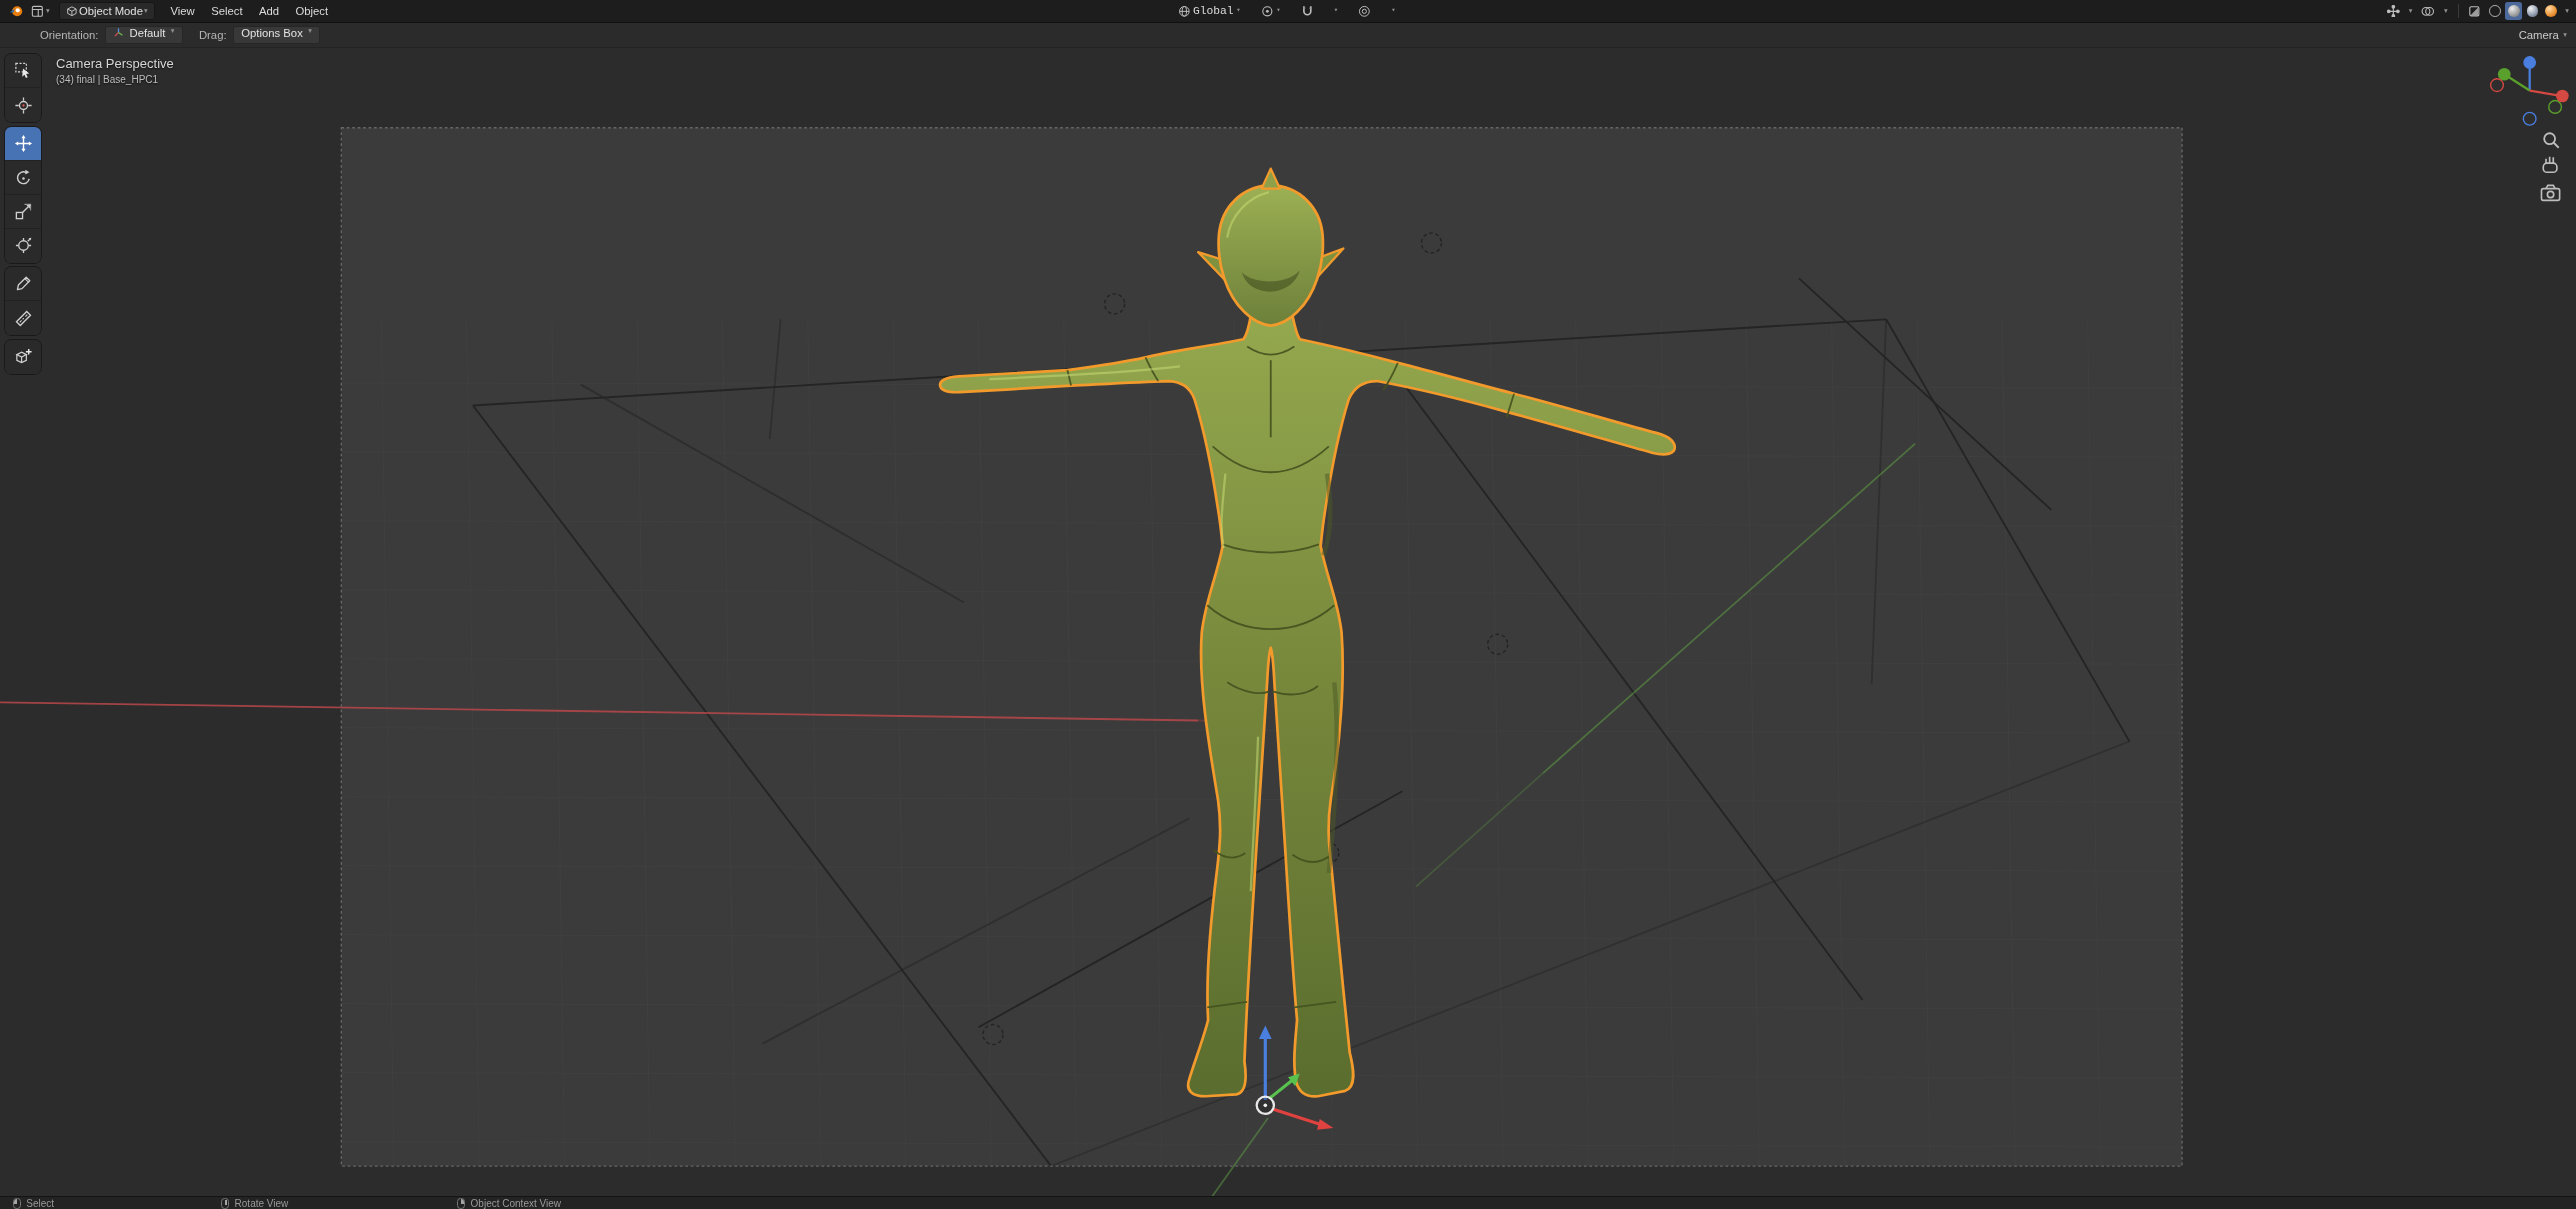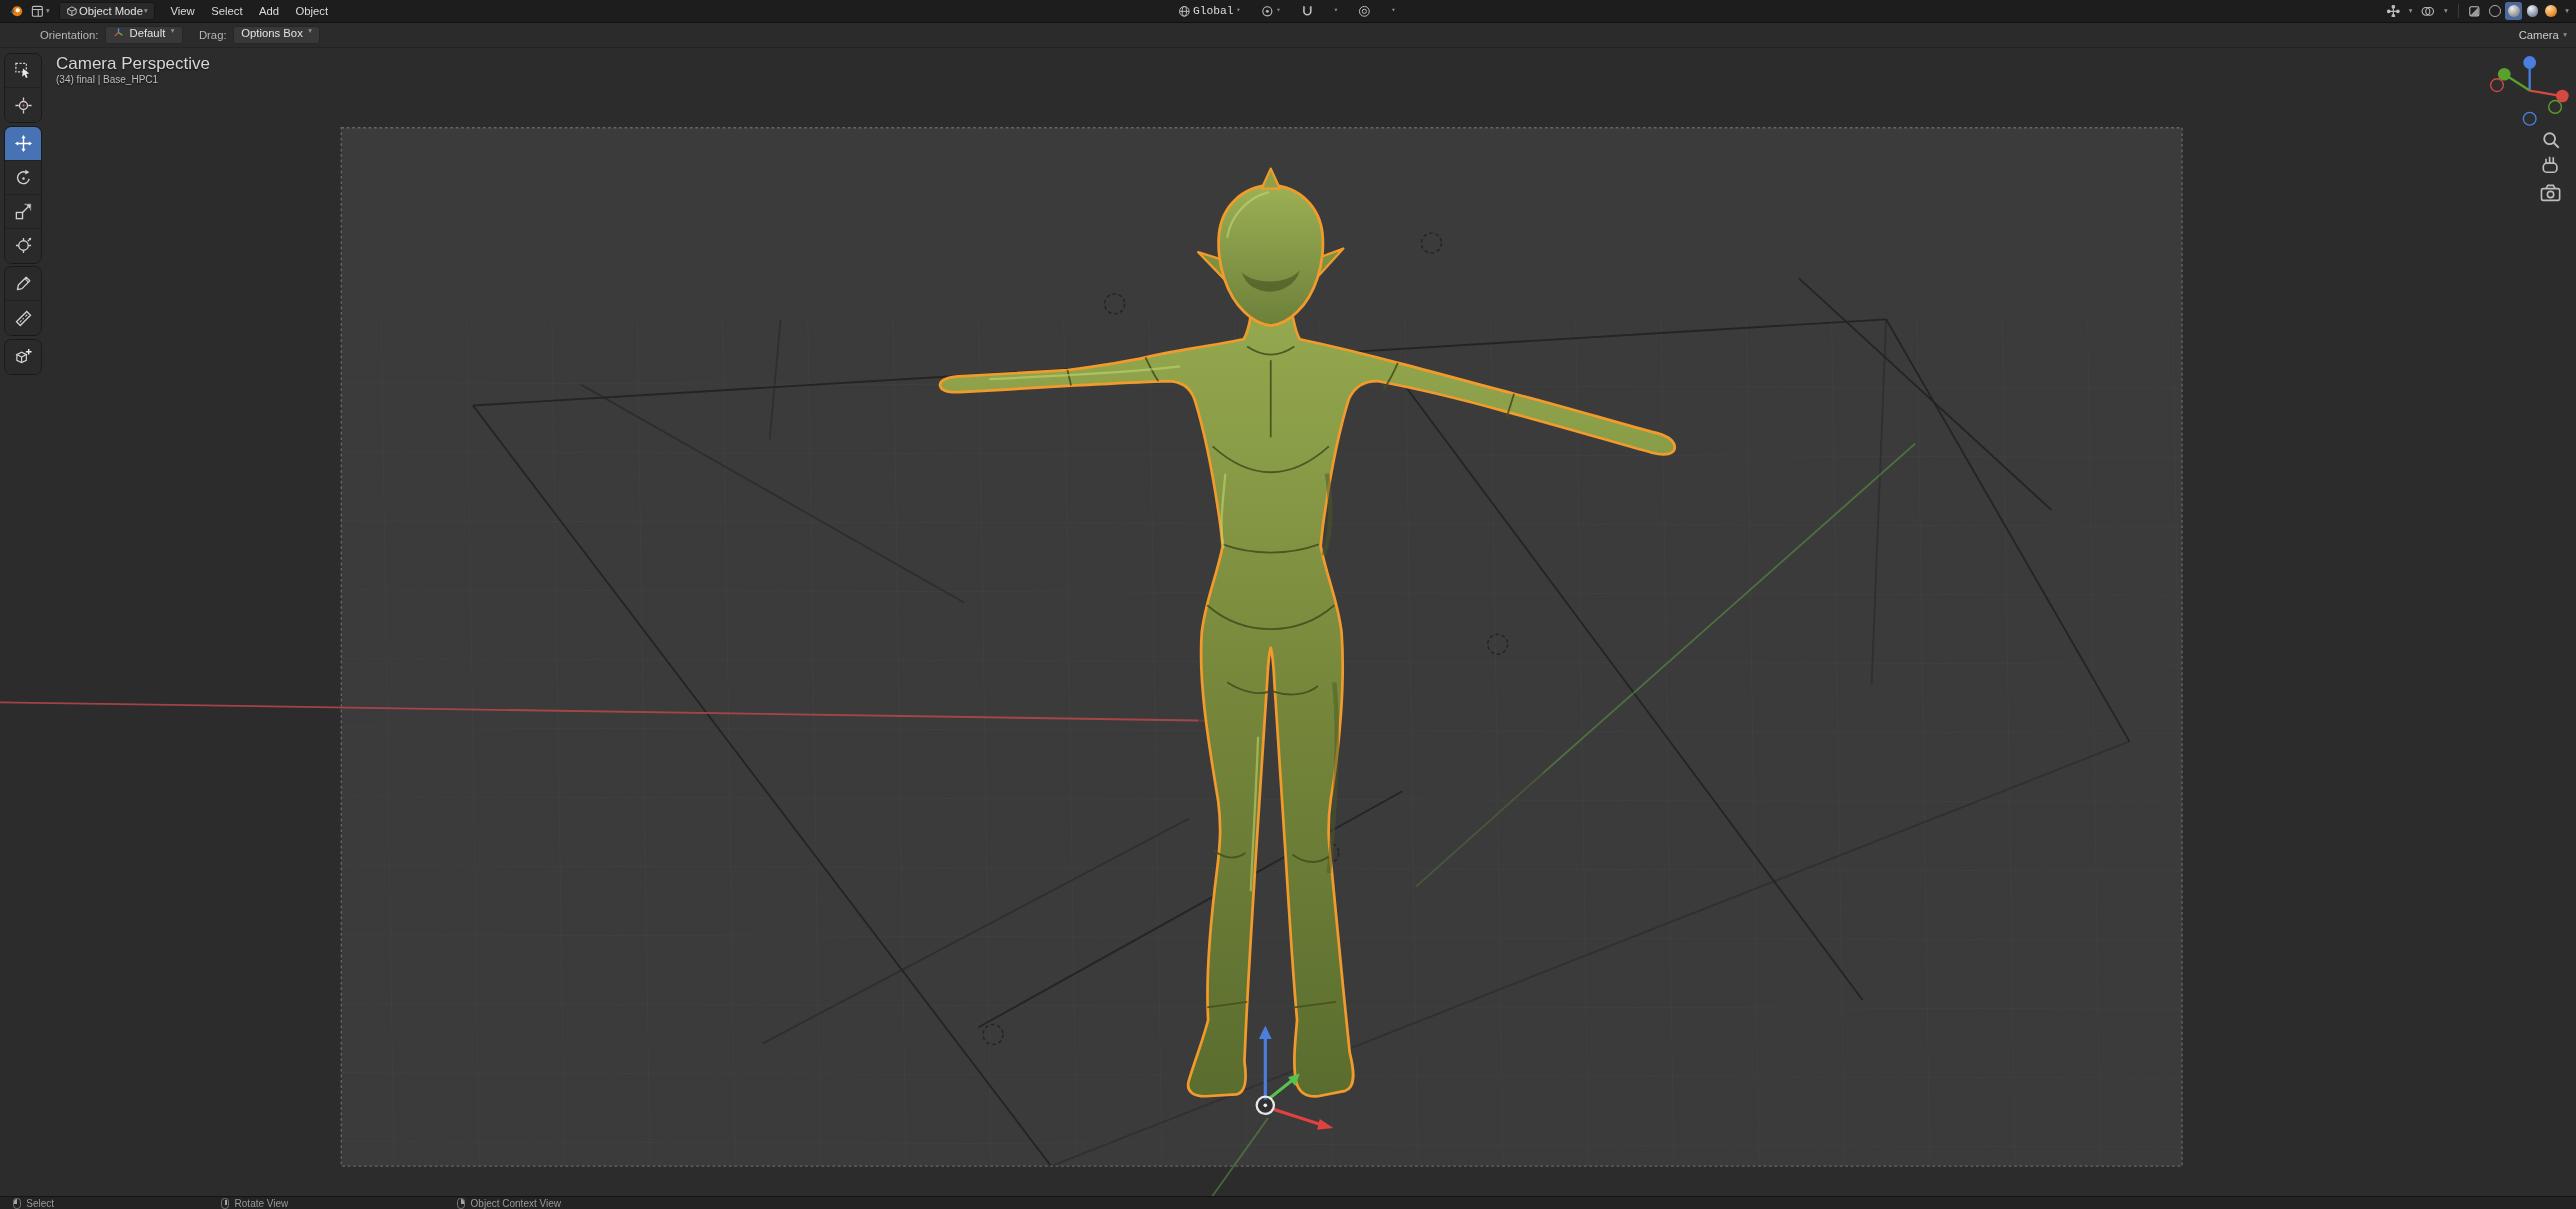--- a/index.html
+++ b/index.html
@@ -34,21 +34,21 @@
   .dd{display:flex;align-items:flex-start;gap:5.4px;background:#383838;border:0.9px solid #262626;
     border-radius:2.7px;height:18px;padding:0 7.3px;color:#e2e2e2;}
   .flex1{flex:1;}
   .options-btn{display:flex;align-items:center;gap:4.5px;margin-right:9px;color:#cccccc;}
 
   
   .viewport{position:absolute;top:47px;bottom:12.7px;left:0;right:0;background:#2c2c2c;overflow:hidden;}
   .scene{position:absolute;inset:0;}
   .vp-text{position:absolute;left:56px;top:9px;z-index:15;line-height:16.3px;
     text-shadow:0 0.9px 1.8px rgba(0,0,0,.65);pointer-events:none;}
-  .vp-text .l1{font-size:17px;color:#d6d6d6;}
+  .vp-text .l1{font-size:13px;color:#d6d6d6;}
   .vp-text .l2{font-size:10px;color:#bdbdbd;}
 
   
   .toolbar{position:absolute;left:5.4px;top:7.3px;width:36px;z-index:20;display:flex;flex-direction:column;}
   .tool-group{border-radius:6.4px;overflow:hidden;margin-bottom:4.5px;box-shadow:0 0 0 0.9px #191919;background:#2a2a2af2;}
   .tool-btn{width:36px;height:34px;display:flex;align-items:center;justify-content:center;
     border-bottom:0.9px solid #222222;}
   .tool-group .tool-btn:last-child{border-bottom:none;}
   .tool-btn.active{background:#4772b3;}
   .tool-btn svg{width:19px;height:19px;}

